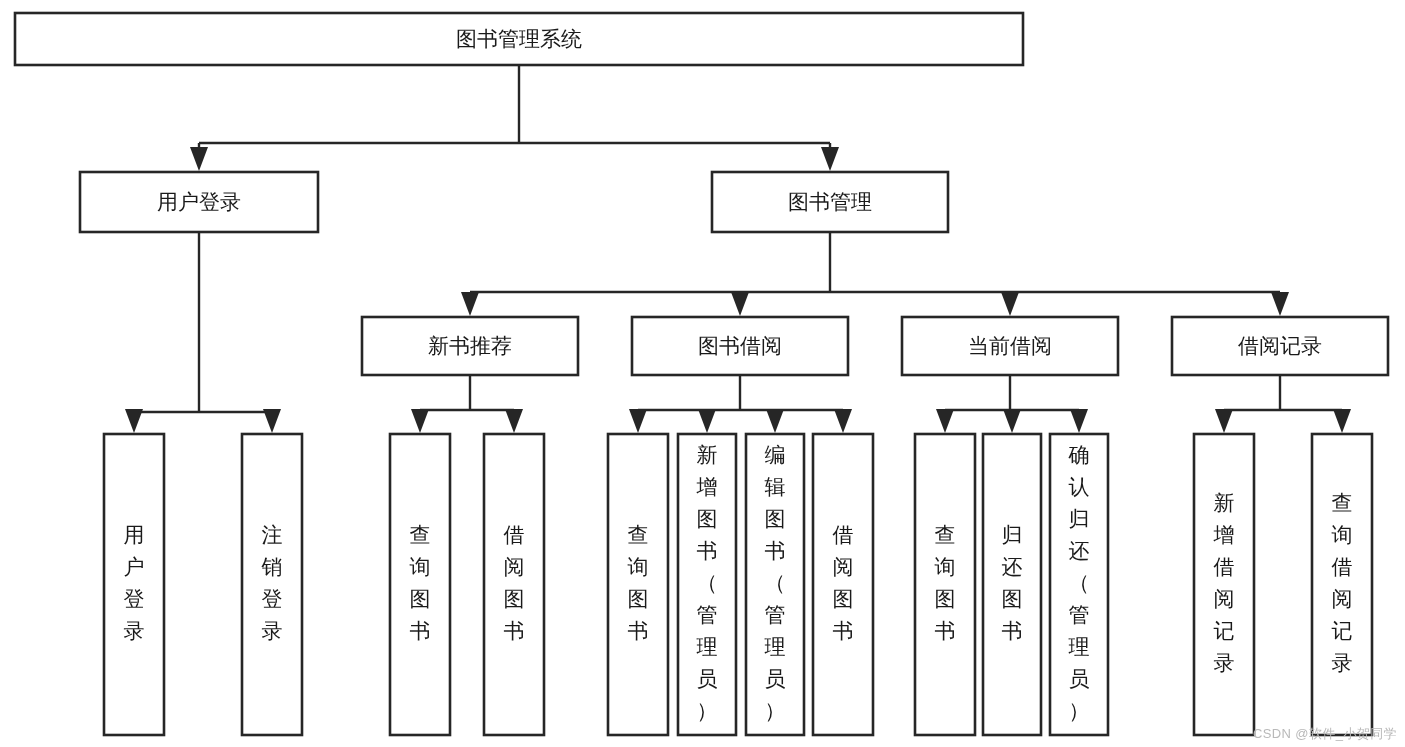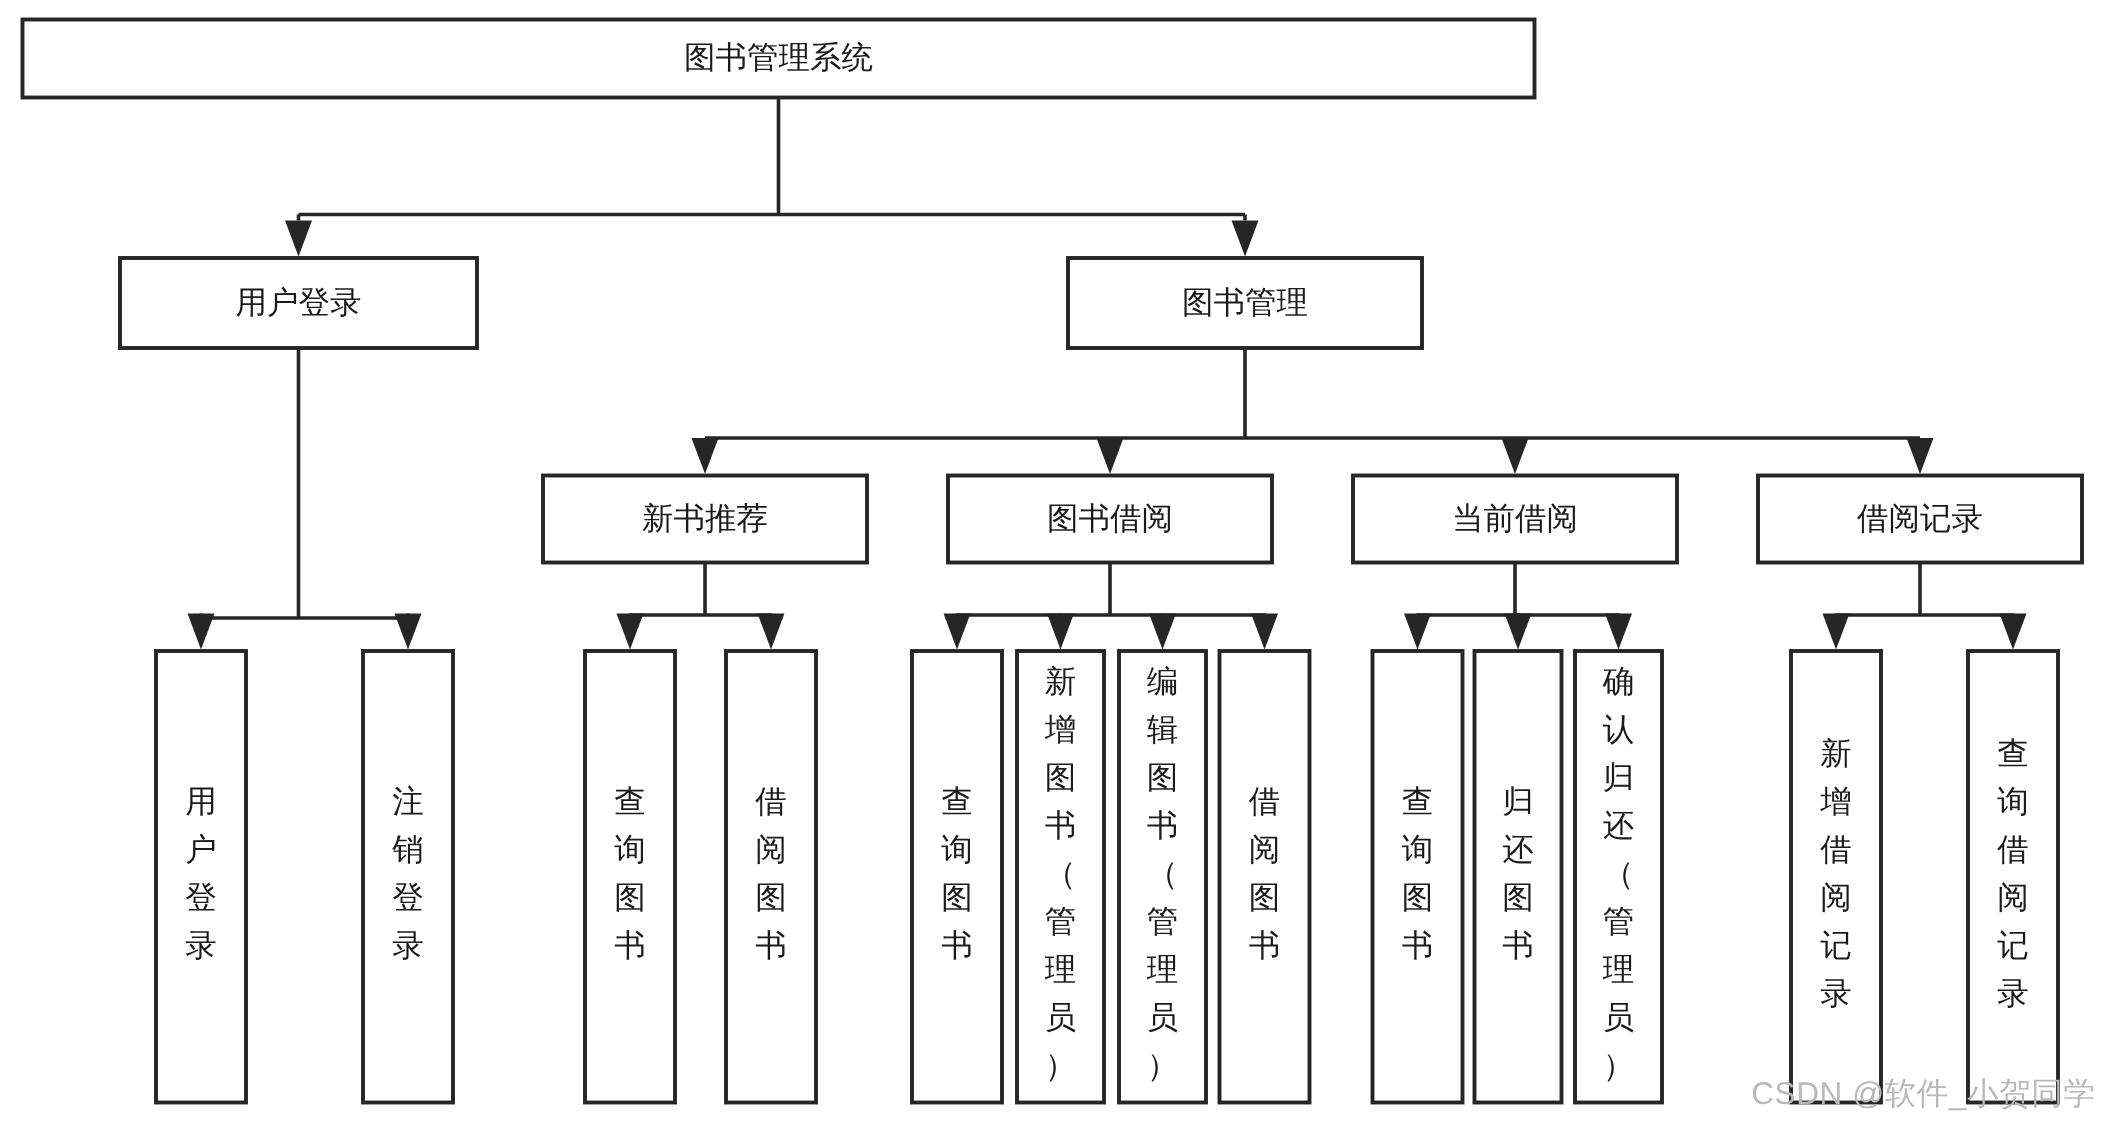--- a/index.html
+++ b/index.html
@@ -44,21 +44,21 @@
   }
   .arrow-head {
     fill: #262626;
     stroke: none;
   }
   .watermark {
     position: absolute;
     right: 8px;
     bottom: 4px;
     font-family: "Liberation Sans", "DejaVu Sans", sans-serif;
-    font-size: 21px;
+    font-size: 13px;
     color: #b9b9b9;
     letter-spacing: 0.4px;
     white-space: nowrap;
     pointer-events: none;
   }
 </style>
 </head>
 <body>
 
 <svg id="diagram" viewBox="0 0 1405 747">

